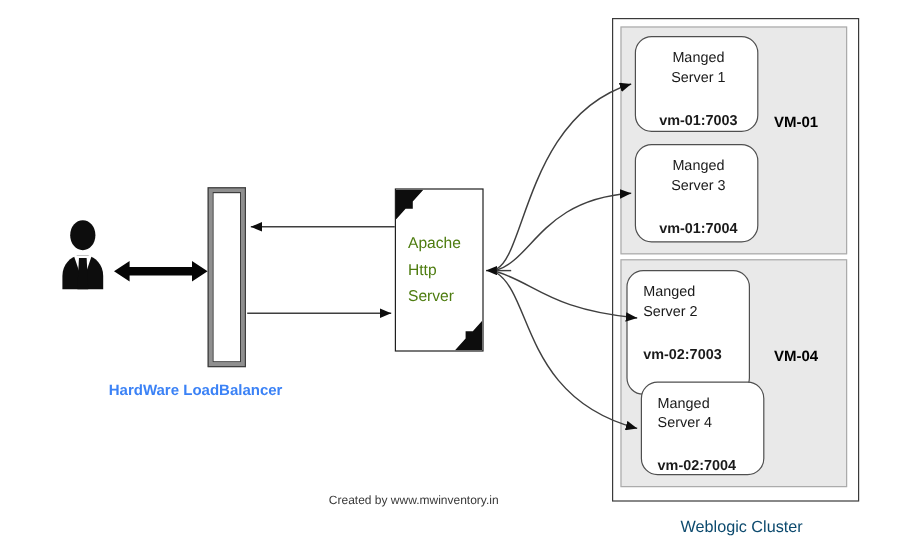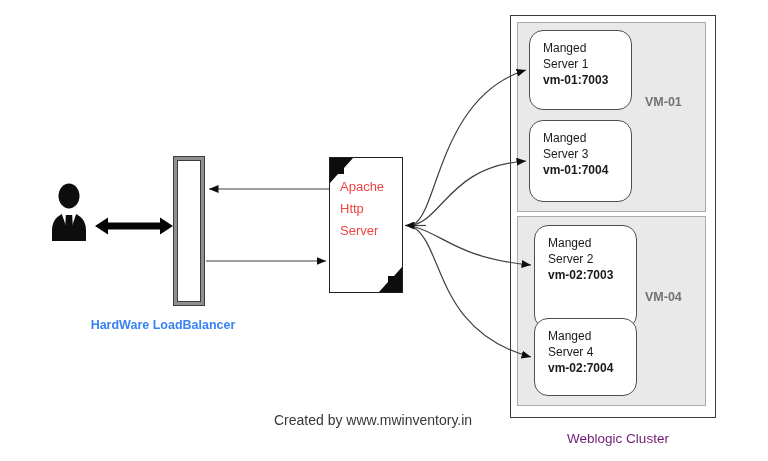--- a/index.html
+++ b/index.html
@@ -12,43 +12,43 @@
   
   .lb-outer{left:173px;top:156px;width:32px;height:150px;background:#8f8f8f;
     border:1px solid #3d3d3d;padding:3px;}
   .lb-inner{width:100%;height:100%;background:#ffffff;border:1px solid #3d3d3d;box-sizing:border-box;}
   .lb-label{left:63px;top:318px;width:200px;text-align:center;
     font-size:12.5px;font-weight:600;color:#3b82f6;}
 
   
   .apache{left:329px;top:157px;width:74px;height:136px;background:#ffffff;
     border:1.5px solid #1f1f1f;}
-  .apache-text{position:absolute;left:10px;top:18px;width:61px;
-    font-size:13px;line-height:22px;color:#ef4444;}
+  .apache-text{position:absolute;left:10px;top:34px;width:61px;
+    font-size:13px;line-height:22px;color:#4d7c0f;}
   .fold{position:absolute;width:23px;height:26px;background:#0d0d0d;
     clip-path:polygon(0 0,23px 0,14px 10px,14px 16px,8px 16px,0 25px);}
   .fold.tl{left:0;top:0;}
   .fold.br{right:0;bottom:0;transform:rotate(180deg);}
 
   
   .cluster{left:510px;top:15px;width:206px;height:403px;background:#ffffff;
     border:1.5px solid #3a3a3a;}
   .vm-panel{position:absolute;left:6px;width:189px;height:190px;
     background:#e9e9e9;border:1px solid #ababab;box-sizing:border-box;}
-  .vm-panel.p1{top:6px;}
+  .vm-panel.p1{top:6px;text-align:center;}
   .vm-panel.p2{top:200px;}
   .server-box{position:absolute;width:103px;background:#ffffff;
     border:1.5px solid #4f4f4f;border-radius:14px;box-sizing:border-box;
     padding:9px 10px 0 13px;font-size:12px;line-height:16px;color:#1a1a1a;}
-  .server-addr{font-weight:bold;}
-  .vm-label{position:absolute;left:127px;font-size:12.5px;font-weight:bold;color:#737373;}
+  .server-addr{font-weight:bold;margin-top:20px;}
+  .vm-label{position:absolute;left:127px;font-size:12.5px;font-weight:bold;color:#000000;}
   .cluster-label{left:520px;top:431px;width:196px;text-align:center;
-    font-size:13.5px;color:#701a75;}
+    font-size:13.5px;color:#0c4a6e;}
 
-  .credit{left:274px;top:412px;font-size:14px;color:#383838;}
+  .credit{left:274px;top:412px;font-size:10px;color:#383838;}
 
   
   .arrows{position:absolute;left:0;top:0;width:768px;height:461px;pointer-events:none;}
 </style>
 </head>
 <body>
 
 <div id="canvas">
 
   <svg class="abs" style="left:50px;top:183px" width="38" height="61" viewBox="0 0 38 61">
@@ -75,21 +75,21 @@
         <div>Manged Server 1</div>
         <div class="server-addr">vm-01:7003</div>
       </div>
       <div class="server-box" style="left:11px;top:97px;height:82px">
         <div>Manged Server 3</div>
         <div class="server-addr">vm-01:7004</div>
       </div>
       <div class="vm-label" style="top:72px">VM-01</div>
     </div>
     <div class="vm-panel p2">
-      <div class="server-box" style="left:16px;top:8px;height:104px">
+      <div class="server-box" style="left:4px;top:8px;height:104px">
         <div>Manged Server 2</div>
         <div class="server-addr">vm-02:7003</div>
       </div>
       <div class="server-box" style="left:16px;top:101px;height:78px">
         <div>Manged Server 4</div>
         <div class="server-addr">vm-02:7004</div>
       </div>
       <div class="vm-label" style="top:73px">VM-04</div>
     </div>
   </div>

